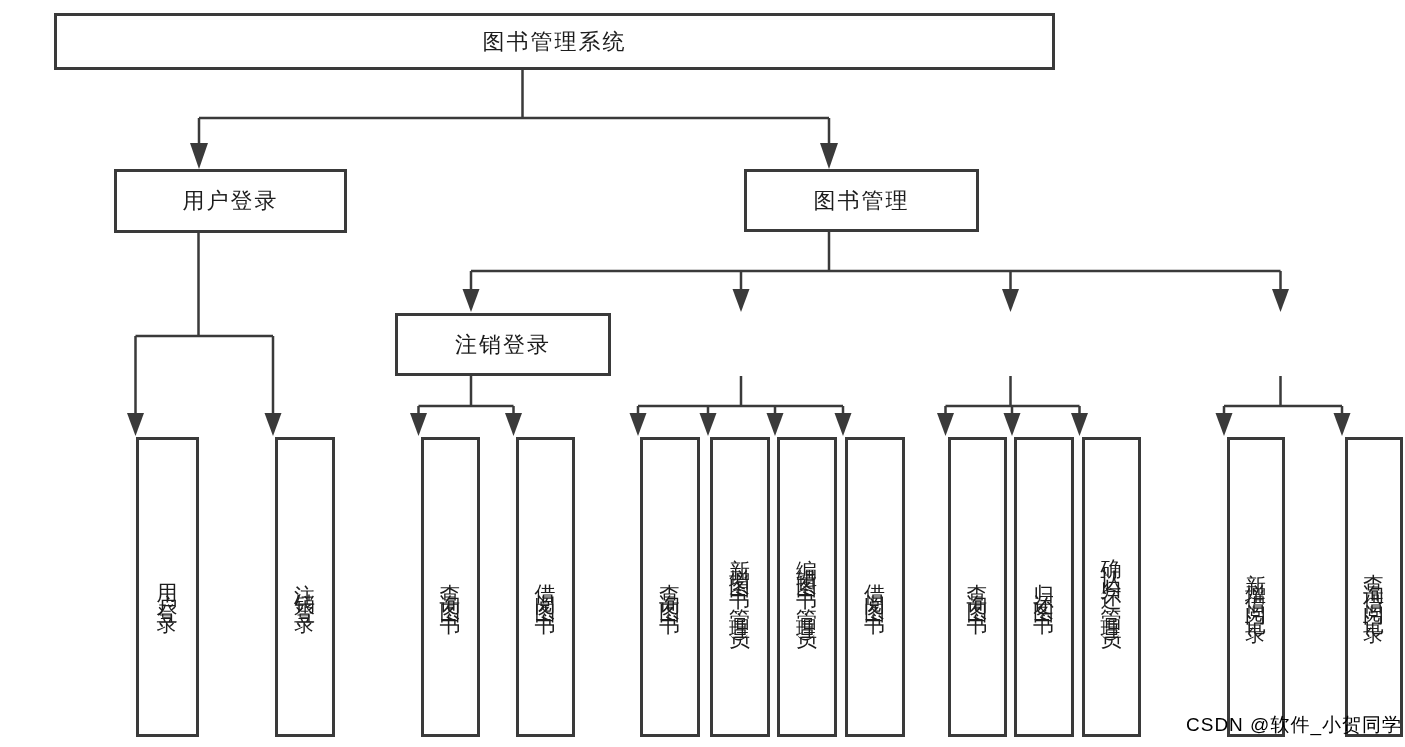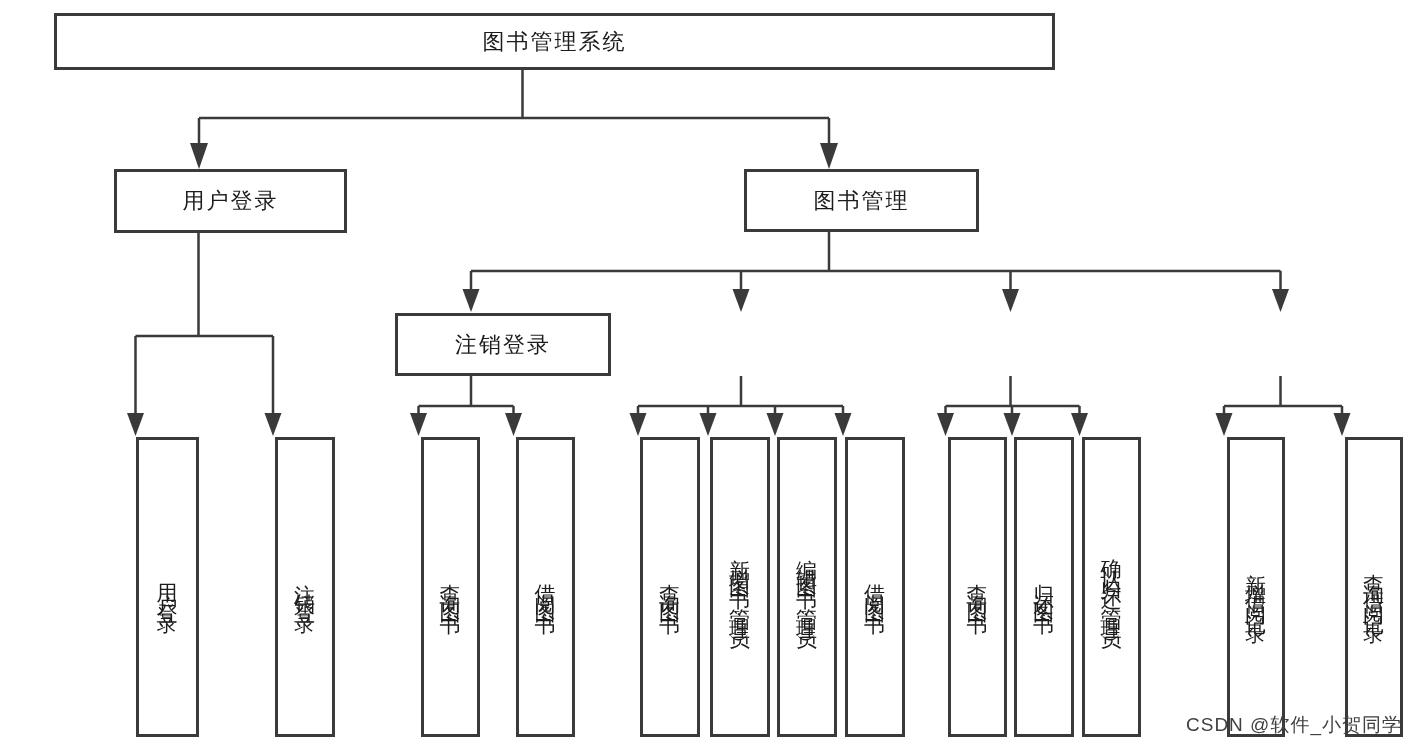--- a/index.html
+++ b/index.html
@@ -19,21 +19,21 @@
     margin-left:32px;
   }
   .node.h .label{font-size:22px;letter-spacing:2px;white-space:nowrap;}
   .node.v .label{
     writing-mode:vertical-rl;text-orientation:mixed;
     font-size:21px;letter-spacing:10px;line-height:1;
     white-space:nowrap;
   }
   .watermark{
     position:absolute;left:1186px;top:712px;
-    font-size:19px;letter-spacing:1px;color:#404040;
+    font-size:19px;letter-spacing:1px;color:#000000;
     white-space:nowrap;z-index:5;
   }
 </style>
 </head>
 <body>
 
 <div id="canvas">
 
   <svg id="connectors" width="1405" height="747" viewBox="0 0 1405 747">
 

